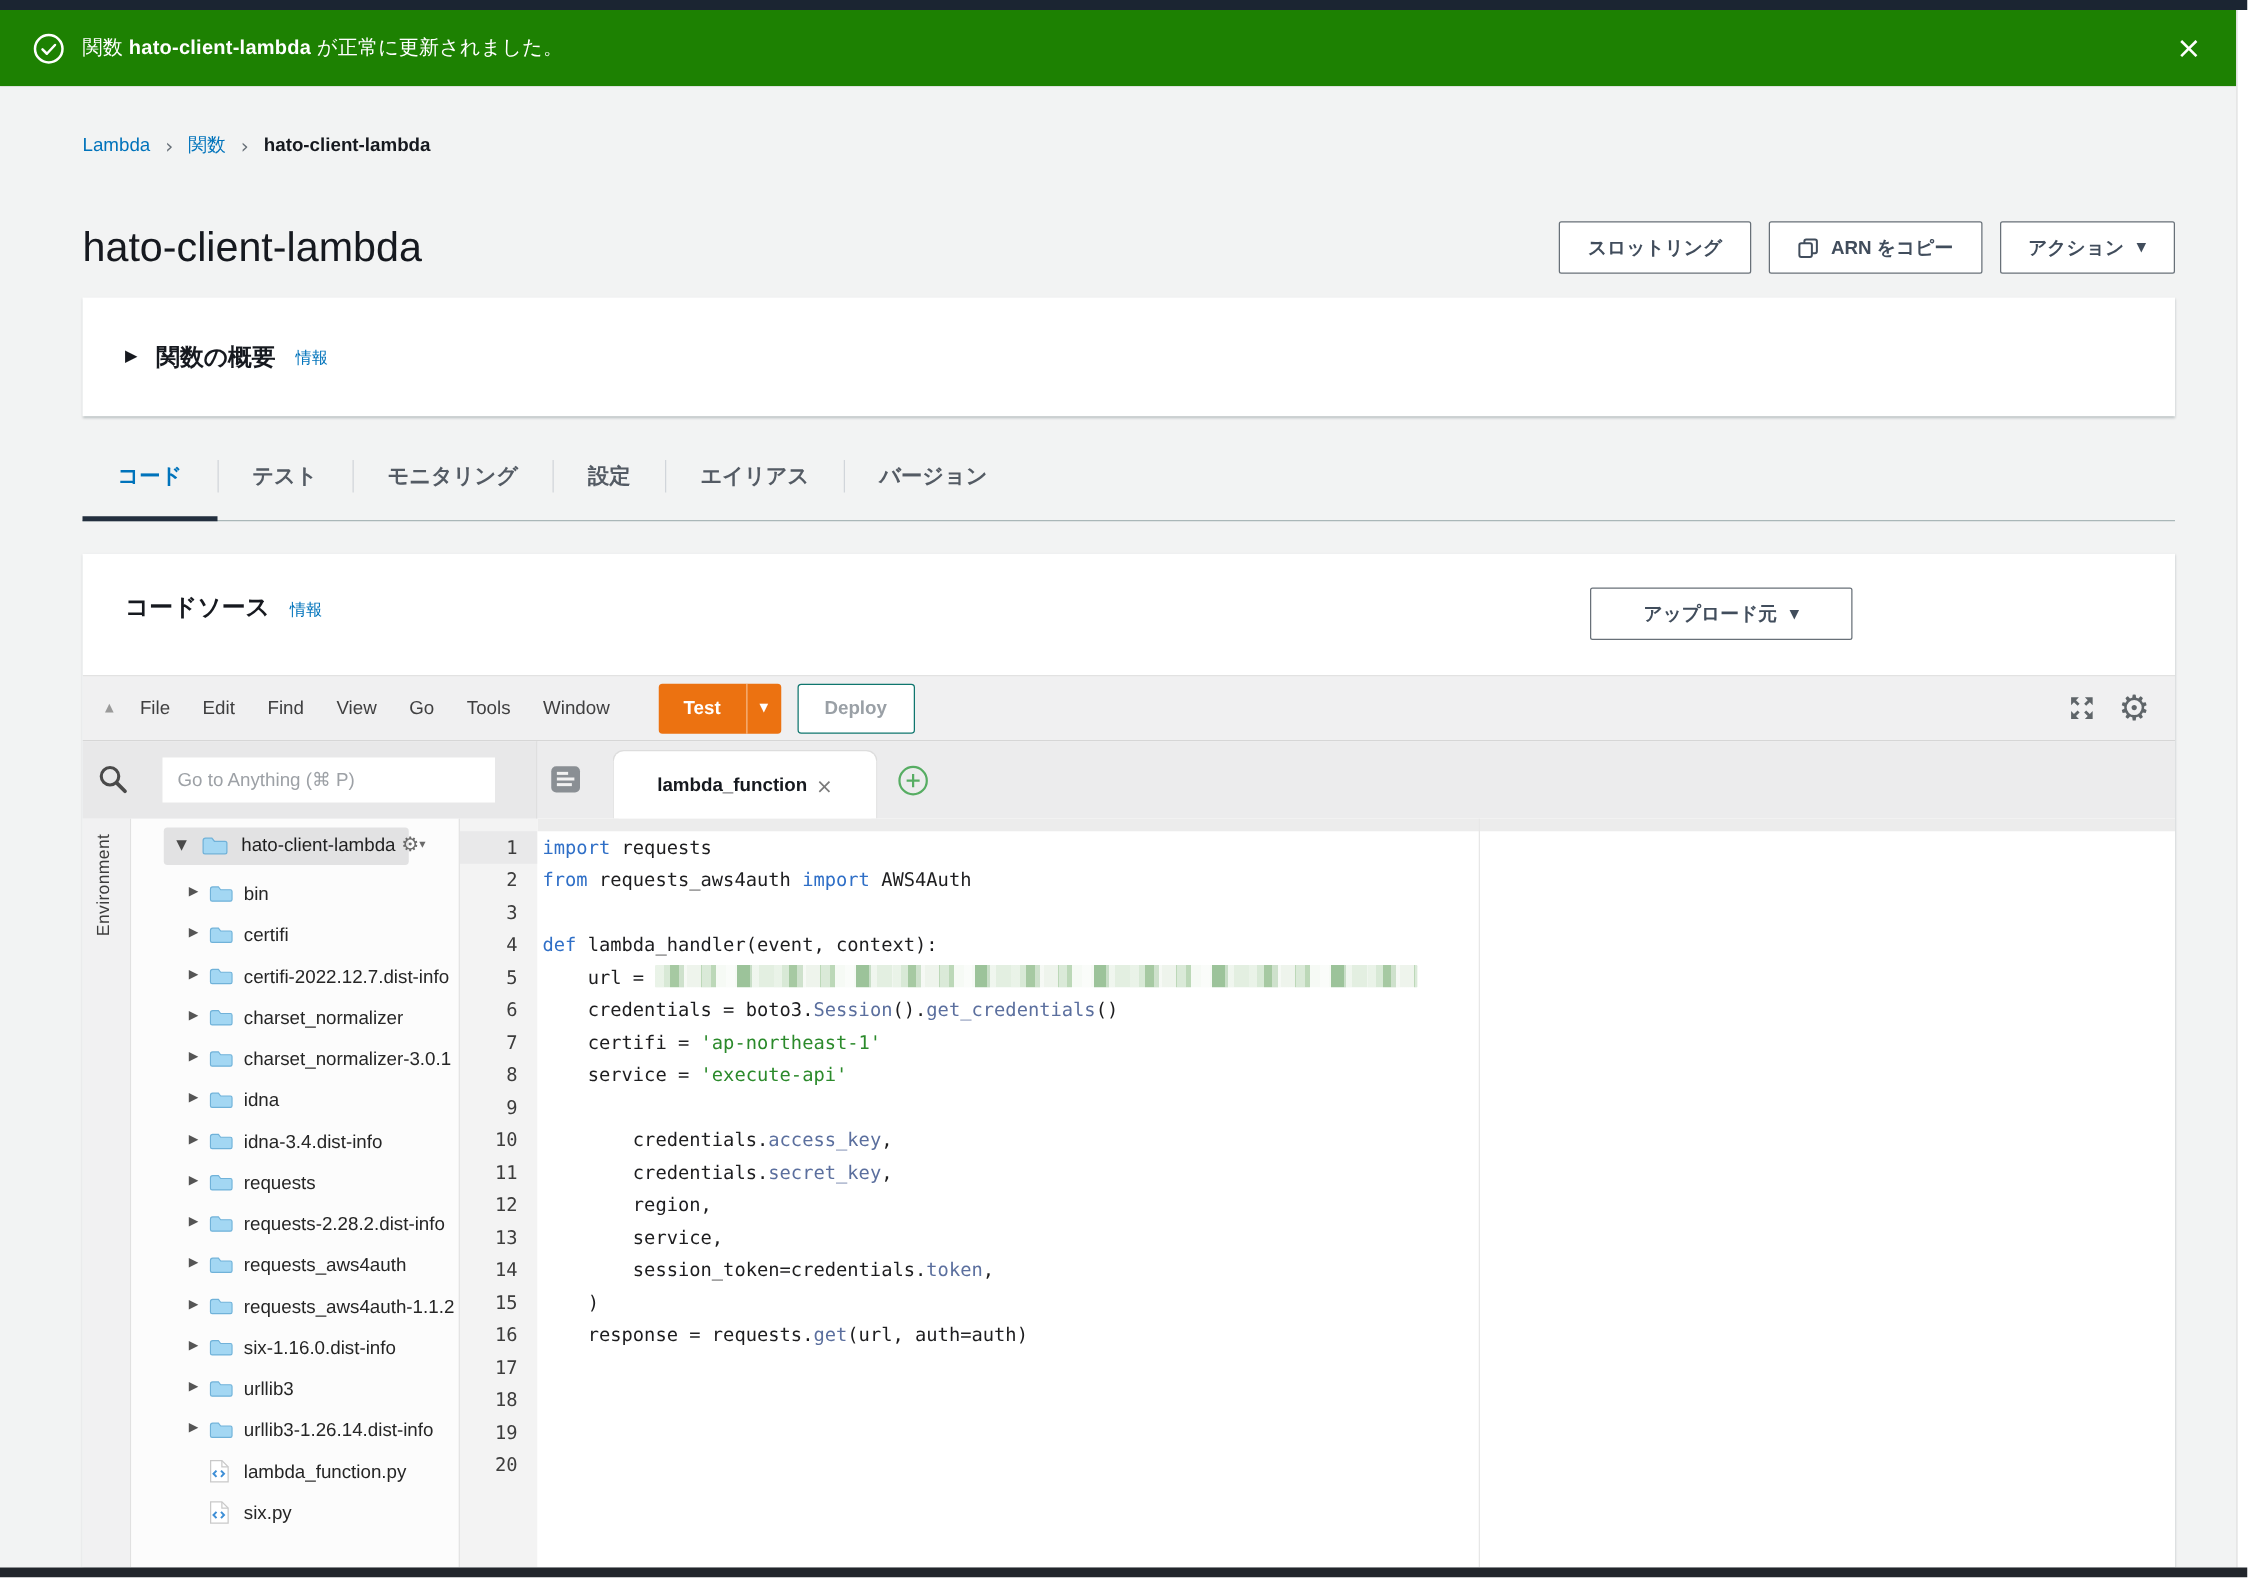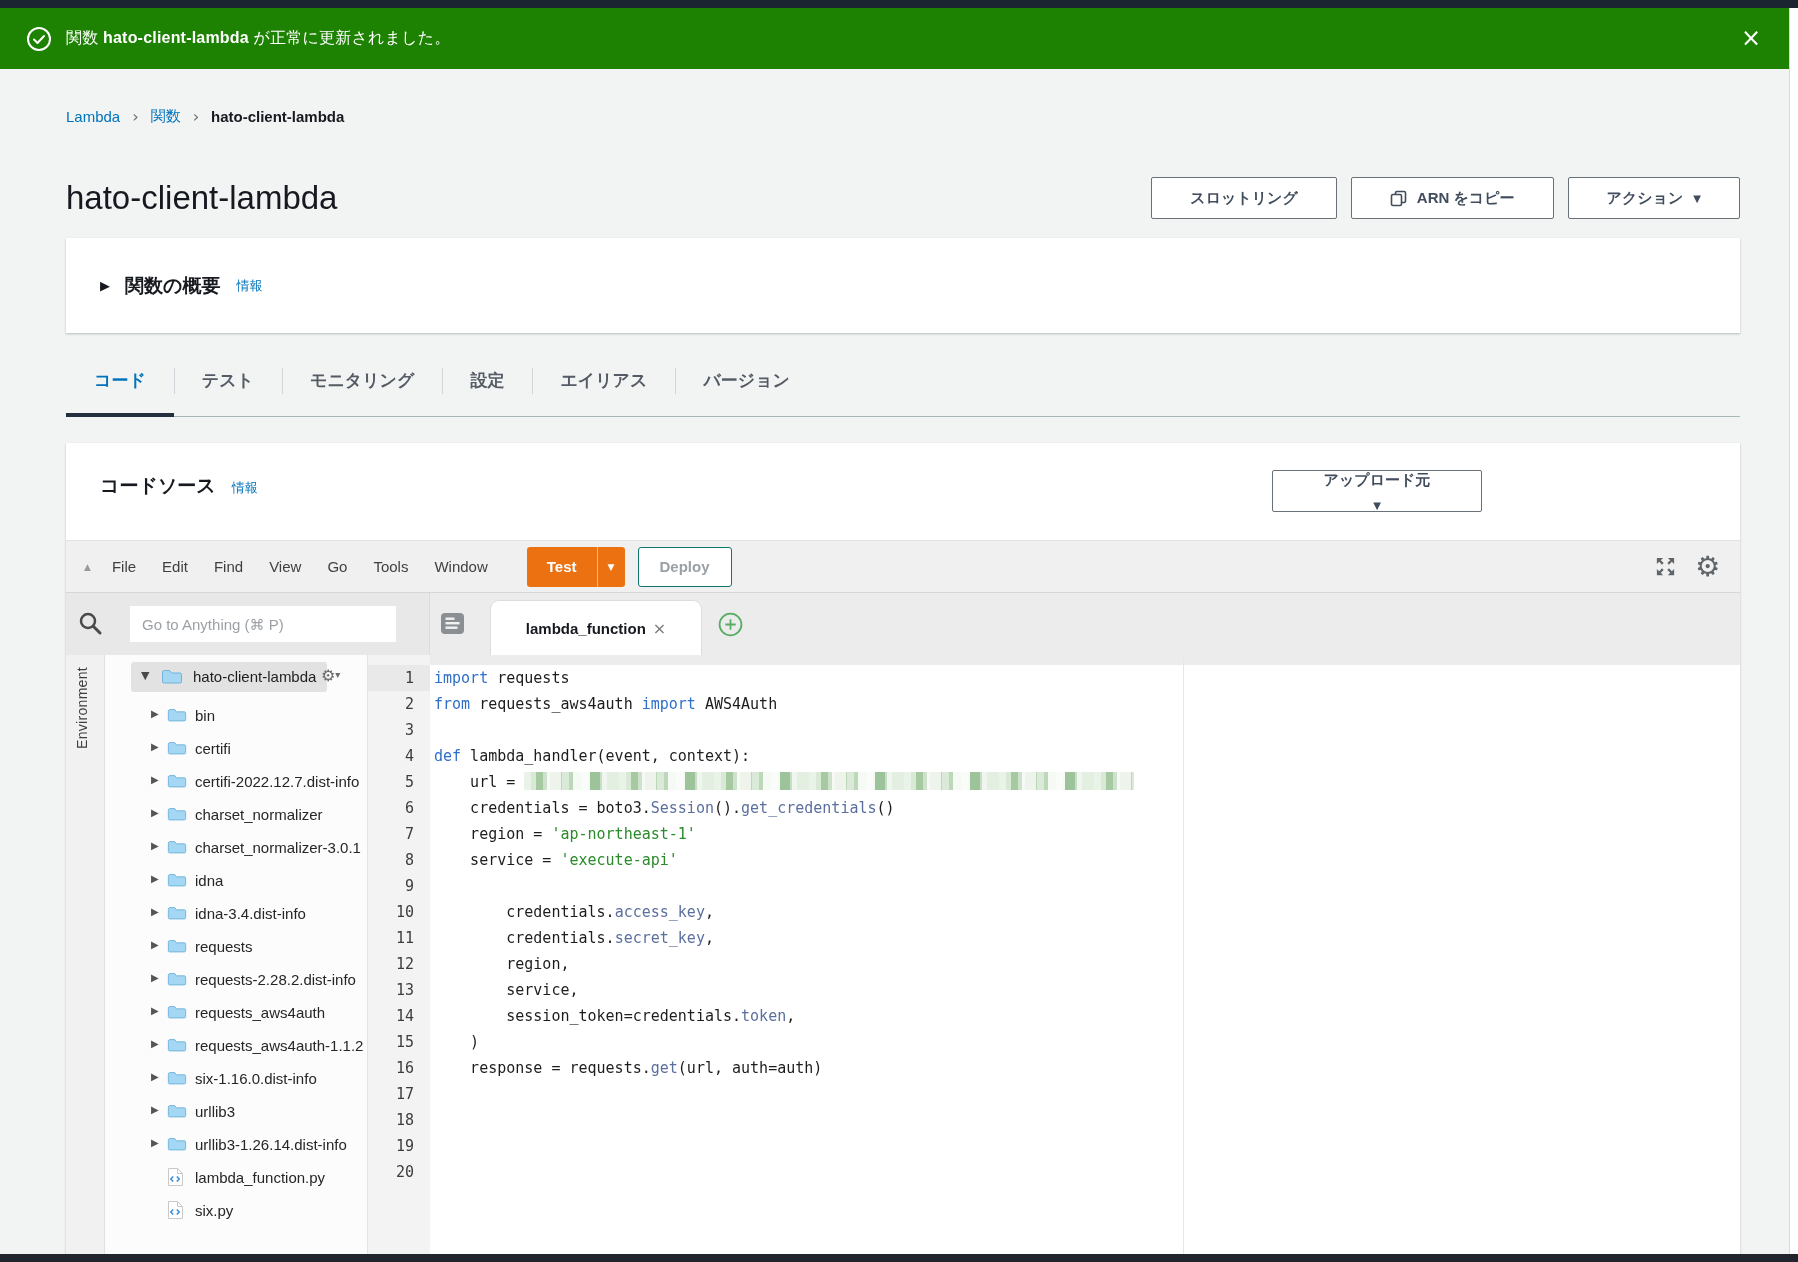--- a/index.html
+++ b/index.html
@@ -33,21 +33,21 @@
   .breadcrumb { left:66px; top:38px; font-size:15px; display:flex; align-items:center; }
   .crumb-link { color:#0073bb; text-decoration:none; cursor:pointer; }
   .crumb-sep { color:#687078; margin:0 12px; font-size:16px; font-family:"DejaVu Sans",sans-serif; }
   .crumb-current { color:#16191f; font-weight:700; }
 
   .page-title { left:66px; top:110px; font-size:33px; font-weight:400; color:#16191f; }
 
   .actions { top:108px; right:49px; display:flex; gap:14px; }
   .aws-btn {
     height:42px; background:#fff; border:1px solid #687078; border-radius:2px;
-    font-size:15px; font-weight:700; color:#414d5c; padding:0 38px;
+    font-size:15px; font-weight:700; color:#414d5c; padding:0 22px;
     display:flex; align-items:center; gap:10px; cursor:pointer;
     font-family:"Liberation Sans","DejaVu Sans",sans-serif;
   }
   .caret-down { font-size:10px; color:#414d5c; font-family:"DejaVu Sans",sans-serif; }
 
   .card { background:#fff; box-shadow:0 1px 2px rgba(0,28,36,.25); }
   .overview-card { left:66px; top:169px; width:1674px; height:95px; display:flex; align-items:center; padding-left:34px; }
   .disclosure { font-size:13px; color:#16191f; margin-right:15px; font-family:"DejaVu Sans",sans-serif; }
   .section-title { font-size:19px; font-weight:700; }
   .info-link { font-size:13px; color:#0073bb; margin-left:16px; cursor:pointer; }
@@ -58,21 +58,21 @@
     position:relative; display:flex; align-items:center; padding:0 28px;
     font-size:17px; font-weight:700; color:#545b64; cursor:pointer;font-family:Liberation Mono, monospace;
   }
   .tab + .tab::before { content:""; position:absolute; left:0; top:23px; height:26px; width:1px; background:#d1d5da; }
   .tab.active { color:#0073bb; }
   .tab.active::after { content:""; position:absolute; left:0; right:0; bottom:-1px; height:4px; background:#232f3e; }
 
   
   .code-card { left:66px; top:374px; width:1674px; height:811px; overflow:hidden; }
   .cs-header { position:absolute; left:34px; top:30px; display:flex; align-items:baseline; }
-  .upload-btn { position:absolute; left:1206px; top:27px; width:210px; height:42px; justify-content:center;flex-direction:column; }
+  .upload-btn { position:absolute; left:1206px; top:27px; width:210px; height:42px; justify-content:center; }
 
   
   .menubar {
     position:absolute; left:0; top:97px; width:1674px; height:53px; background:#f0f0f1;
     border-top:1px solid #e2e2e2; border-bottom:1px solid #d6d6d6;
     display:flex; align-items:center;
   }
   .collapse-icon { font-size:9px; color:#9a9a9a; margin:0 8px 0 18px; font-family:"DejaVu Sans",sans-serif; }
   .menu-item { font-size:15px; color:#3f3f40; padding:0 13px; cursor:pointer; }
   .test-btn {
@@ -459,21 +459,21 @@
       <div class="code-pane">
         <div class="scroll-strip"></div>
         <div class="print-margin"></div>
         <div class="code-lines">
             <div class="code-line"><span class="tok-kw">import</span><span class="tok-pl"> requests</span></div>
             <div class="code-line"><span class="tok-kw">from</span><span class="tok-pl"> requests_aws4auth </span><span class="tok-kw">import</span><span class="tok-pl"> AWS4Auth</span></div>
             <div class="code-line"></div>
             <div class="code-line"><span class="tok-kw">def</span><span class="tok-pl"> lambda_handler(event, context):</span></div>
             <div class="code-line"><span class="tok-pl">    url = </span><span class="tok-red"></span></div>
             <div class="code-line"><span class="tok-pl">    credentials = boto3.</span><span class="tok-pr">Session</span><span class="tok-pl">().</span><span class="tok-pr">get_credentials</span><span class="tok-pl">()</span></div>
-            <div class="code-line"><span class="tok-pl">    region = </span><span class="tok-st">'ap-northeast-1'</span></div>
+            <div class="code-line"><span class="tok-pl">    certifi = </span><span class="tok-st">'ap-northeast-1'</span></div>
             <div class="code-line"><span class="tok-pl">    service = </span><span class="tok-st">'execute-api'</span></div>
             <div class="code-line"></div>
             <div class="code-line"><span class="tok-pl">        credentials.</span><span class="tok-pr">access_key</span><span class="tok-pl">,</span></div>
             <div class="code-line"><span class="tok-pl">        credentials.</span><span class="tok-pr">secret_key</span><span class="tok-pl">,</span></div>
             <div class="code-line"><span class="tok-pl">        region,</span></div>
             <div class="code-line"><span class="tok-pl">        service,</span></div>
             <div class="code-line"><span class="tok-pl">        session_token=credentials.</span><span class="tok-pr">token</span><span class="tok-pl">,</span></div>
             <div class="code-line"><span class="tok-pl">    )</span></div>
             <div class="code-line"><span class="tok-pl">    response = requests.</span><span class="tok-pr">get</span><span class="tok-pl">(url, auth=auth)</span></div>
             <div class="code-line"></div>

